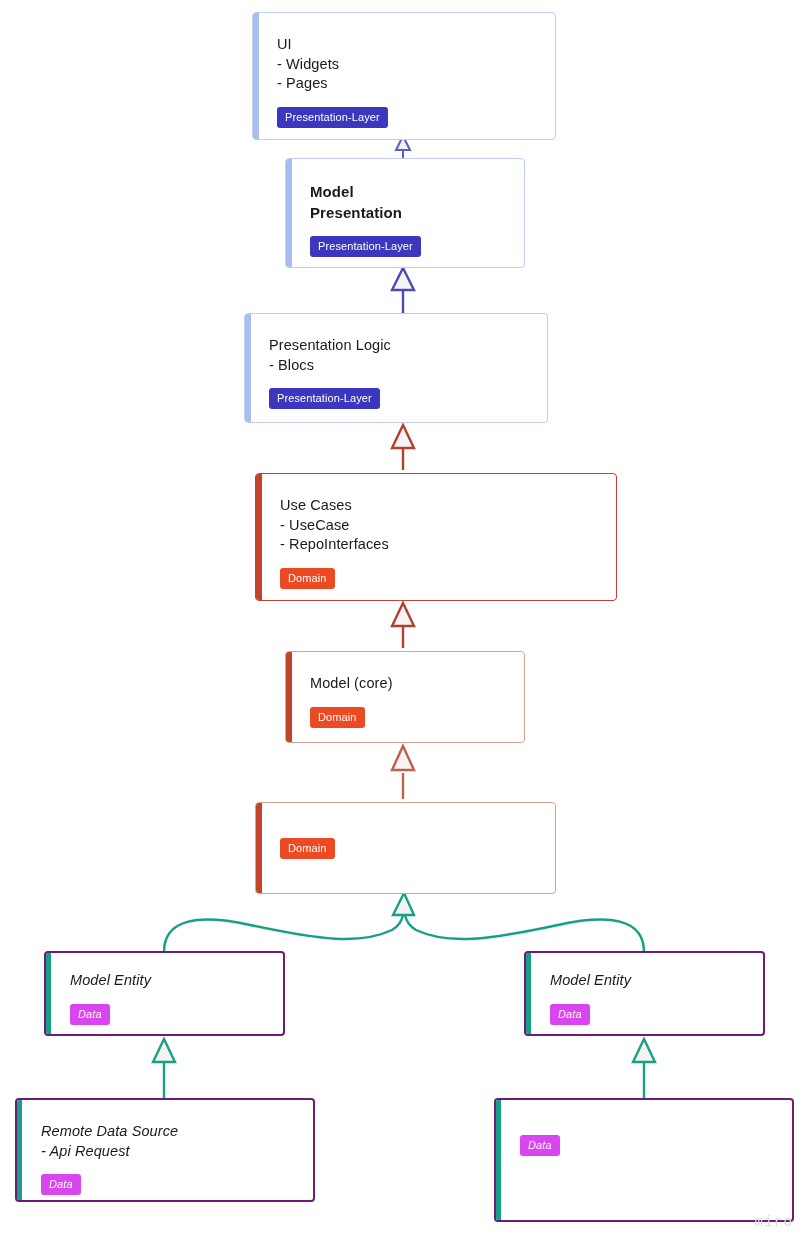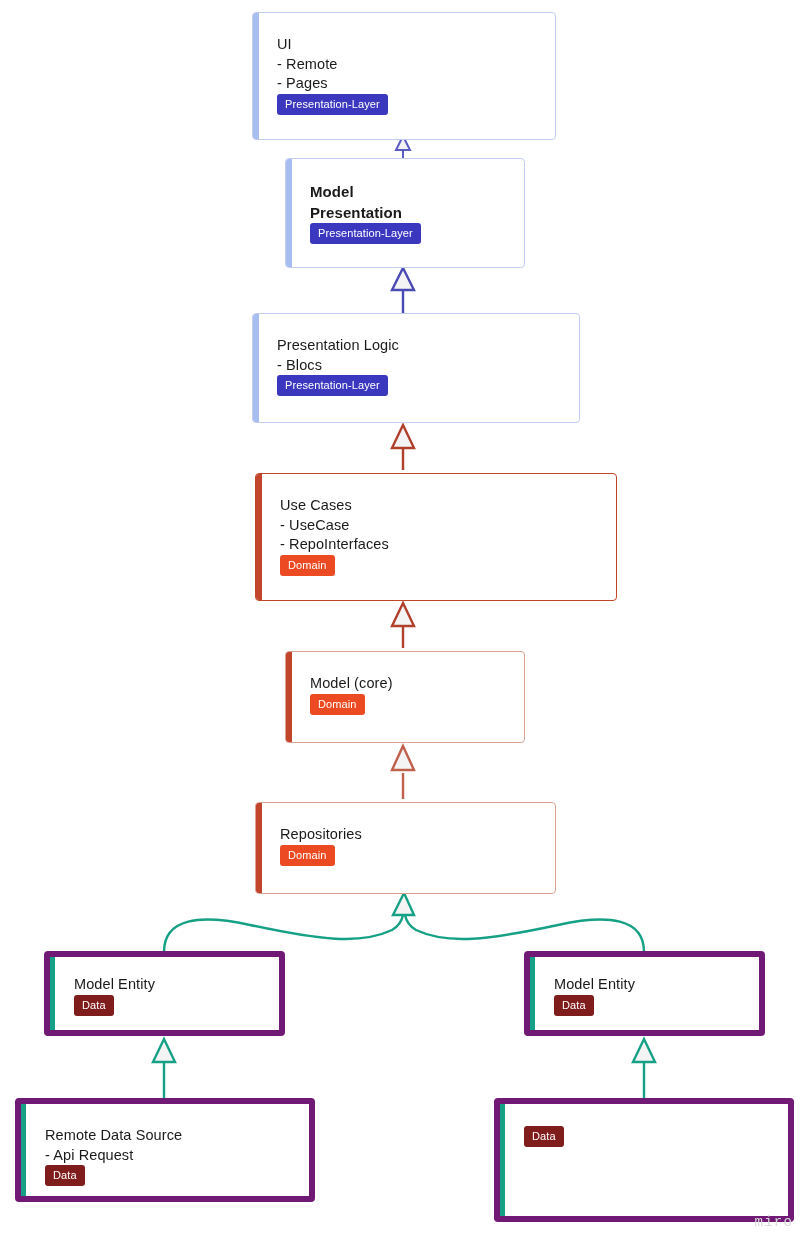--- a/index.html
+++ b/index.html
@@ -52,20 +52,21 @@
     white-space: pre-line;
     letter-spacing: 0.1px;
   }
   .title.bold {
     font-weight: bold;
     font-size: 15px;
     line-height: 21px;
   }
   .badge {
     display: inline-block;
+    margin-top: 13px;
     padding: 4px 8px 5px 8px;
     border-radius: 3px;
     color: #ffffff;
     font-size: 11px;
     line-height: 12px;
     white-space: nowrap;
     letter-spacing: 0.1px;
   }
   
   .theme-presentation {
@@ -80,24 +81,25 @@
   .theme-domain .accent { background: #c0452a; }
   .theme-domain .badge  { background: #ec4a22; }
 
   .theme-domain-strong {
     border: 1px solid #c0452a;
   }
   .theme-domain-strong .accent { background: #c0452a; }
   .theme-domain-strong .badge  { background: #ec4a22; }
 
   .theme-data {
-    border: 6px solid #701a75;
+    border: 2px solid #701a75;
+    font-style: italic;
   }
   .theme-data .accent { background: #16a085; }
-  .theme-data .badge  { background: #7f1d1d; }
+  .theme-data .badge  { background: #d946ef; }
 
   .watermark {
     position: absolute;
     right: 14px;
     bottom: 8px;
     font-size: 14px;
     color: #d6dbdb;
     letter-spacing: 1.2px;
     font-family: Liberation Mono, monospace;
   }
@@ -151,36 +153,36 @@
     <g>
       <line x1="644" y1="1098" x2="644" y2="1062" stroke="#16a085" stroke-width="2.4"></line>
       <polygon points="644,1039 655,1062 633,1062" fill="#f4f4f4" stroke="#16a085" stroke-width="2.4"></polygon>
     </g>
   </svg>
 
   <div class="node theme-presentation" style="left:252px; top:12px; width:304px; height:128px;">
     <div class="accent"></div>
     <div class="body">
       <div class="title">UI
-- Remote
+- Widgets
 - Pages</div>
       <div class="badge">Presentation-Layer</div>
     </div>
   </div>
 
   <div class="node theme-presentation" style="left:285px; top:158px; width:240px; height:110px;padding-left:32px;">
     <div class="accent"></div>
     <div class="body">
       <div class="title bold">Model
 Presentation</div>
       <div class="badge">Presentation-Layer</div>
     </div>
   </div>
 
-  <div class="node theme-presentation" style="left:252px; top:313px; width:328px; height:110px;">
+  <div class="node theme-presentation" style="left:244px; top:313px; width:304px; height:110px;">
     <div class="accent"></div>
     <div class="body">
       <div class="title">Presentation Logic
  - Blocs</div>
       <div class="badge">Presentation-Layer</div>
     </div>
   </div>
 
   <div class="node theme-domain-strong" style="left:255px; top:473px; width:362px; height:128px;">
     <div class="accent"></div>
@@ -196,21 +198,20 @@
     <div class="accent"></div>
     <div class="body">
       <div class="title">Model (core)</div>
       <div class="badge">Domain</div>
     </div>
   </div>
 
   <div class="node theme-domain" style="left:255px; top:802px; width:301px; height:92px;">
     <div class="accent"></div>
     <div class="body">
-      <div class="title">Repositories</div>
       <div class="badge">Domain</div>
     </div>
   </div>
 
   <div class="node theme-data" style="left:44px; top:951px; width:241px; height:85px;">
     <div class="accent" style="width:5px;"></div>
     <div class="body" style="padding-top:18px;">
       <div class="title">Model Entity</div>
       <div class="badge">Data</div>
     </div>

